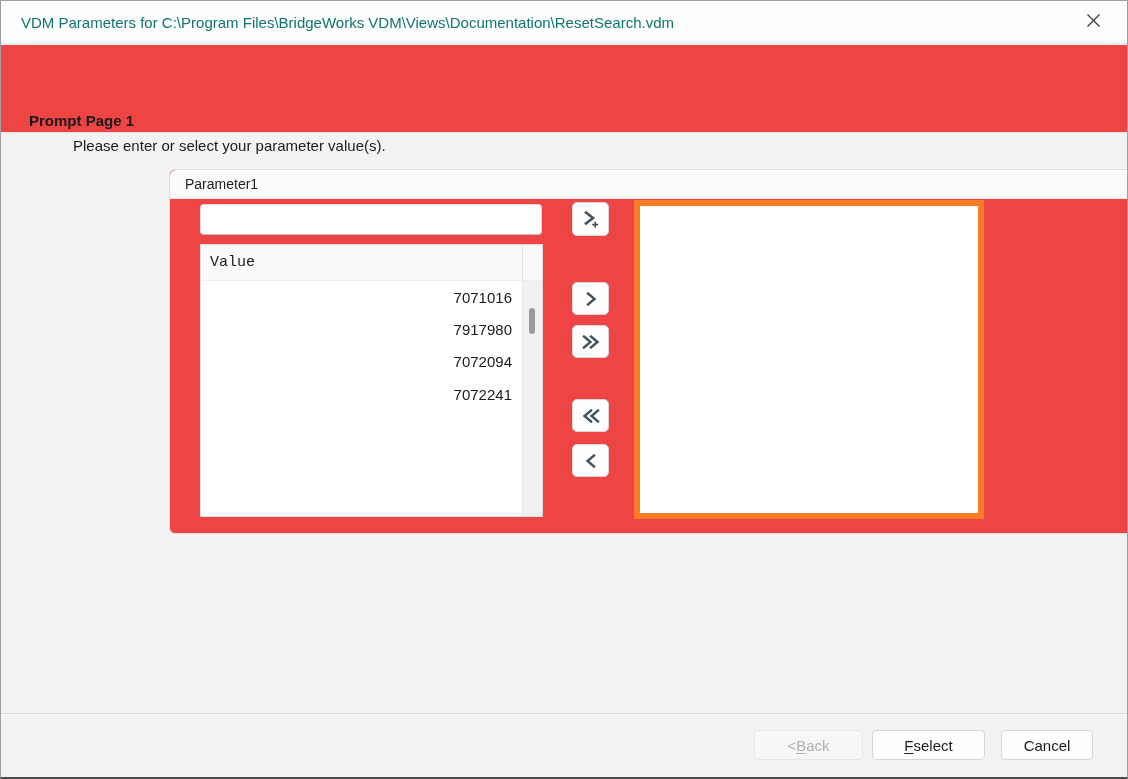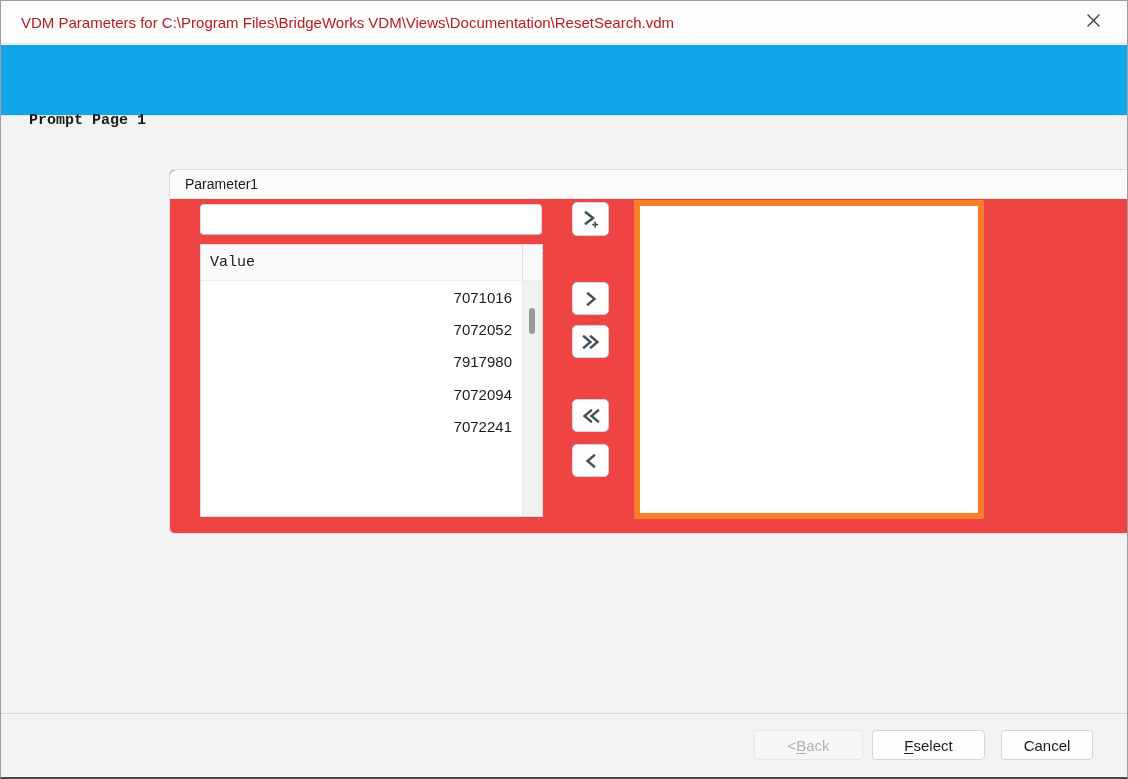--- a/index.html
+++ b/index.html
@@ -11,30 +11,30 @@
     background:#f3f3f3; overflow:hidden;
     border:1px solid #9e9e9e; border-bottom:2px solid #4a4a4a;
   }
 
   
   .titlebar {
     position:absolute; left:0; top:0; width:100%; height:43px;
     background:#fdfdfd; border-bottom:1px solid #e3e3e3;
     display:flex; align-items:center;
   }
-  .titlebar .title { padding-left:20px; font-size:15px; color:#b91c1c; white-space:nowrap; }
+  .titlebar .title { padding-left:20px; font-size:15px; color:#0f766e; white-space:nowrap; }
   .close-btn {
     position:absolute; right:10px; top:0; width:47px; height:42px;
     display:flex; align-items:center; justify-content:center; cursor:pointer;
   }
 
   
   .prompt-header {
-    position:absolute; left:0; top:44px; width:100%; height:71px;
-    background:#0ea5e9; border-bottom:1px solid #e0e0e0;font-family:Liberation Mono, monospace;
+    position:absolute; left:0; top:44px; width:100%; height:88px;
+    background:#ef4444; border-bottom:1px solid #e0e0e0;
   }
   .prompt-title { position:absolute; left:28px; top:67px; font-size:15px; font-weight:bold; }
   .prompt-subtitle { position:absolute; left:72px; top:92px; font-size:15px; }
 
   
   .groupbox {
     position:absolute; left:168px; top:168px; width:996px; height:365px;
     background:#ef4444; border:1px solid #dedede; border-radius:6px;
   }
   .groupbox-header {
@@ -123,41 +123,39 @@
         <svg width="15" height="15" viewBox="0 0 15 15">
           <line x1="1.5" y1="1.5" x2="13.5" y2="13.5" stroke="#3a3a3a" stroke-width="1.3"></line>
           <line x1="13.5" y1="1.5" x2="1.5" y2="13.5" stroke="#3a3a3a" stroke-width="1.3"></line>
         </svg>
       </span>
     </div>
   </div>
 
   <div class="prompt-header">
     <div class="prompt-title">Prompt Page 1</div>
+    <div class="prompt-subtitle">Please enter or select your parameter value(s).</div>
   </div>
 
   <div class="groupbox">
     <div class="groupbox-header">
       <span>Parameter1</span>
     </div>
 
     <input class="search-input" type="text" value="" style="">
 
     <div class="value-list">
       <div class="value-list-header">
         <span class="col-label">Value</span>
         <span class="gutter-head"></span>
       </div>
       <div class="rows">
 
           <div class="row" style="">
           <span>7071016</span>
-        </div>
-          <div class="row" style="">
-          <span>7072052</span>
         </div>
           <div class="row" style="">
           <span>7917980</span>
         </div>
           <div class="row" style="">
           <span>7072094</span>
         </div>
           <div class="row" style="">
           <span>7072241</span>
         </div>

